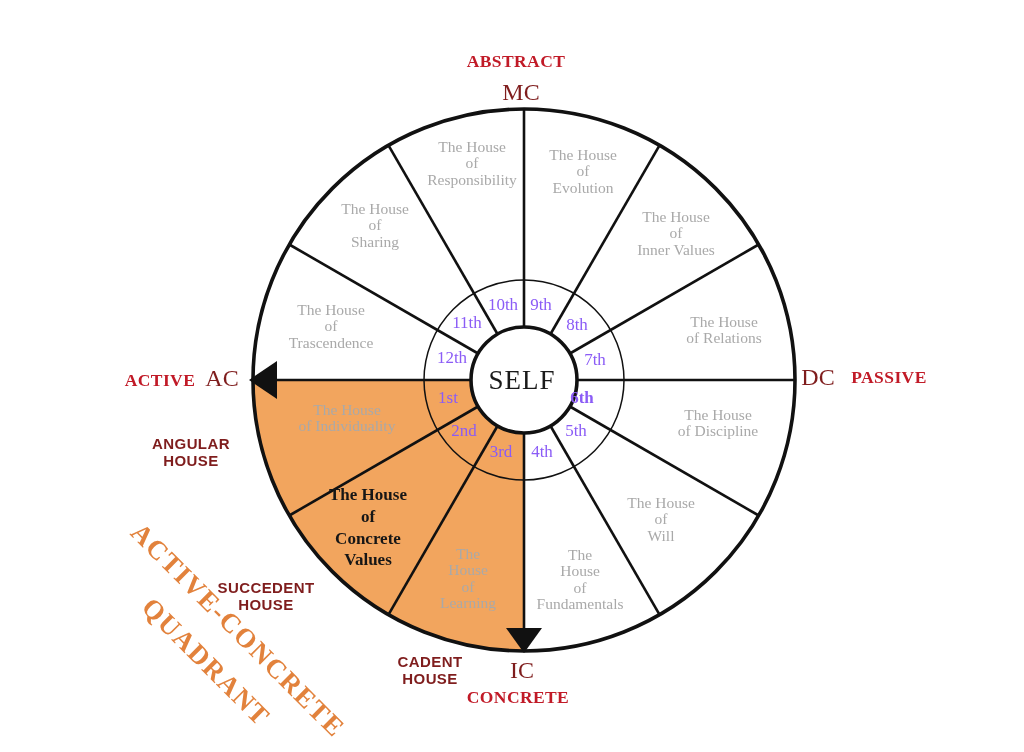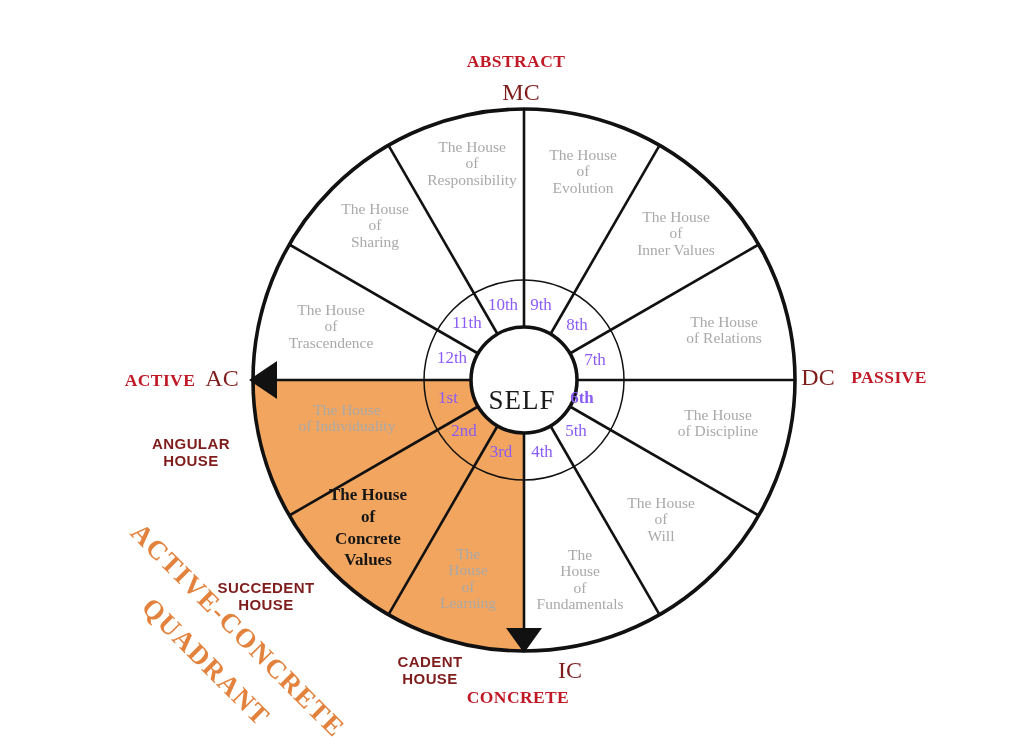--- a/index.html
+++ b/index.html
@@ -93,26 +93,26 @@
     </g>
 
     <circle cx="524" cy="380" r="271" fill="none" stroke="#111111" stroke-width="3.6"></circle>
 
     <circle cx="524" cy="380" r="53" fill="#ffffff" stroke="#111111" stroke-width="3.6"></circle>
 
     <polygon points="249,380 277,361 277,399" fill="#111111"></polygon>
     <polygon points="524,653 506,628 542,628" fill="#111111"></polygon>
   </svg>
 
-  <div class="lbl self-label" style="left:522px; top:400px;">SELF</div>
+  <div class="lbl self-label" style="left:522px; top:380px;">SELF</div>
 
   <div class="lbl axis-label" style="left:521px; top:92px;">MC</div>
   <div class="lbl axis-label" style="left:222px; top:378px;">AC</div>
   <div class="lbl axis-label" style="left:818px; top:377px;">DC</div>
-  <div class="lbl axis-label" style="left:522px; top:670px;margin-left:48px;">IC</div>
+  <div class="lbl axis-label" style="left:522px; top:670px;">IC</div>
 
   <div class="lbl pole-label" style="left:516px; top:61px;">ABSTRACT</div>
   <div class="lbl pole-label" style="left:160px; top:380px;">ACTIVE</div>
   <div class="lbl pole-label" style="left:889px; top:377px;">PASSIVE</div>
   <div class="lbl pole-label" style="left:518px; top:697px;">CONCRETE</div>
 
   <div class="lbl house-name" style="left:347px; top:418px;">The House
 of Individuality</div>
   <div class="lbl house-name emph" style="left:368px; top:527px;">The House
 of

